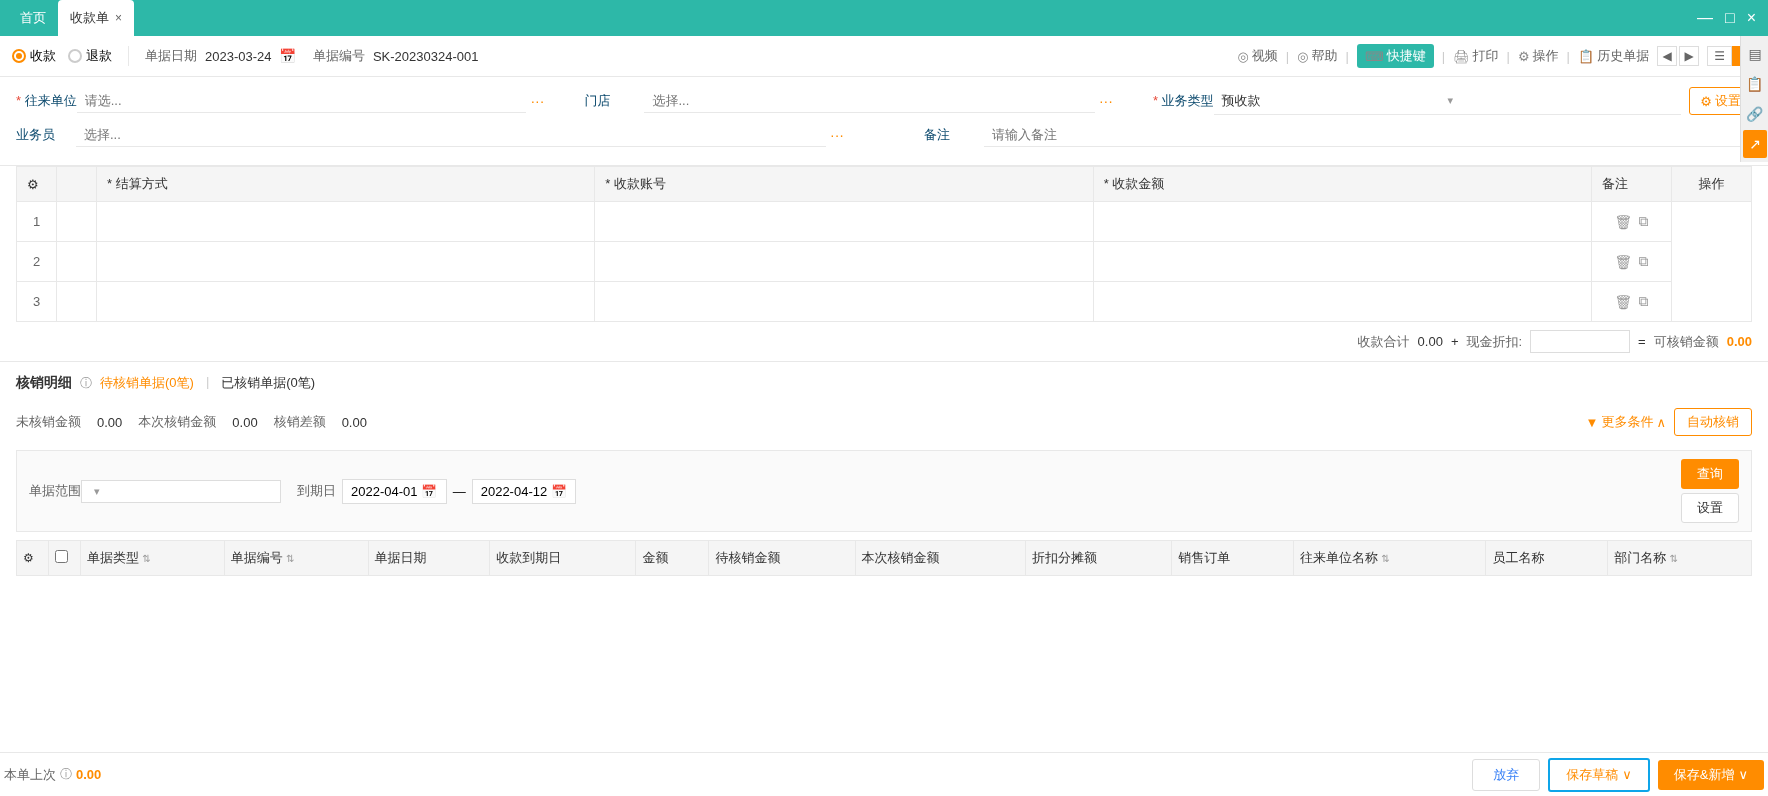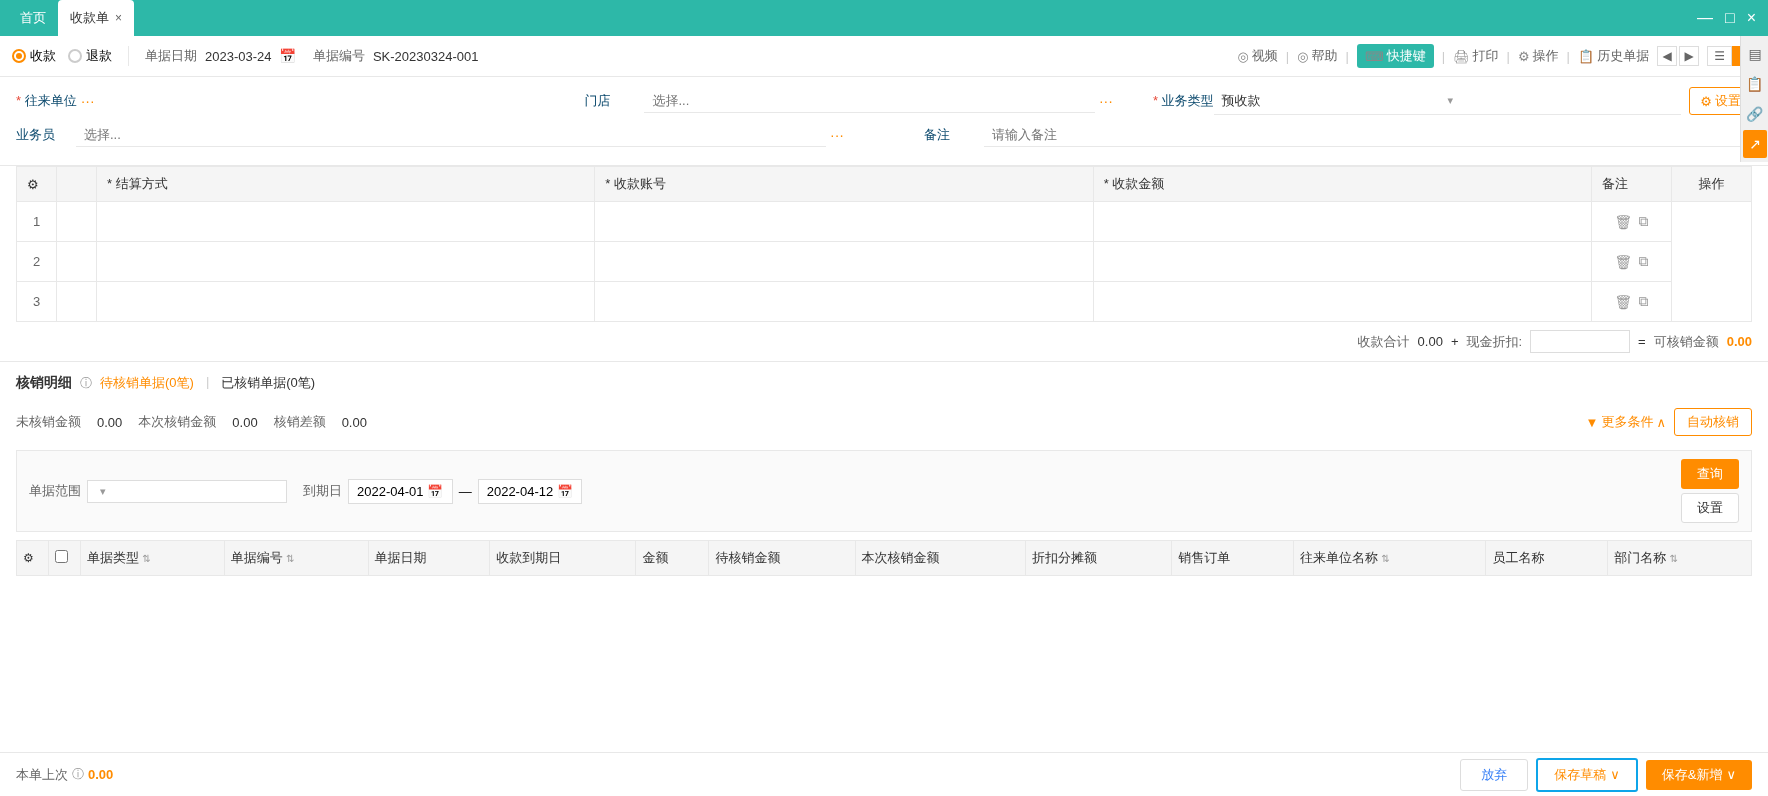--- a/index.html
+++ b/index.html
@@ -403,21 +403,20 @@
       padding: 8px 0;
       gap: 16px;
       border: 1px solid #e8e8e8;
       padding: 8px 12px;
       margin-bottom: 8px;
       background: #fafafa;
     }
     .filter-field {
       display: flex;
       align-items: center;
-      gap: 6px;
     }
     .filter-field label { color: #666; font-size: 13px; }
     .filter-select {
       border: 1px solid #ddd;
       padding: 4px 8px;
       font-size: 13px;
       background: #fff;
       cursor: pointer;
       display: flex;
       align-items: center;
@@ -483,21 +482,21 @@
     .bottom-table .sort-icon { color: #999; font-size: 10px; }
 
     
     .footer-bar {
       position: fixed;
       bottom: 0;
       left: 0;
       right: 0;
       background: #fff;
       border-top: 1px solid #e8e8e8;
-      padding: 8px 16px;
+      padding: 8px 4px;
       display: flex;
       align-items: center;
       justify-content: space-between;
       height: 44px;
       gap: 8px;
     }
     .footer-info {
       display: flex;
       align-items: center;
       gap: 4px;
@@ -653,20 +652,21 @@
         <div class="view-btn active">⊞</div>
       </div>
     </div>
   </div>
 
   <div class="form-section">
 
     <div class="form-row">
       <div class="form-field" style="flex:2">
         <label class="form-label required">往来单位</label>
+        <input class="form-input" type="text" placeholder="请选..." style="">
         <span class="more-icon">···</span>
       </div>
       <div class="form-field-separator"></div>
       <div class="form-field" style="flex:2">
         <label class="form-label">门店</label>
         <input class="form-input" type="text" placeholder="选择..." style="">
         <span class="more-icon">···</span>
       </div>
       <div class="form-field-separator"></div>
       <div class="form-field" style="flex:2">

